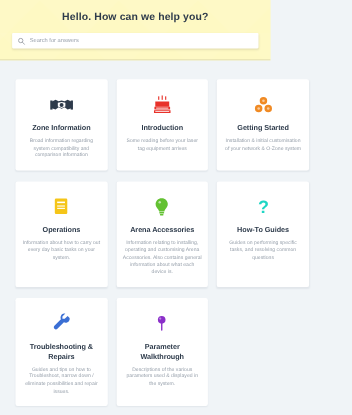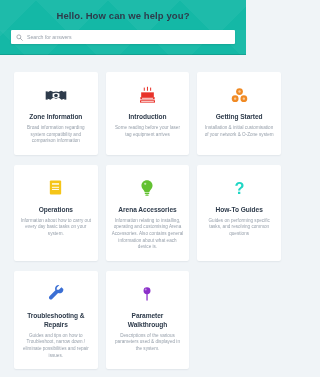--- a/index.html
+++ b/index.html
@@ -14,21 +14,21 @@
     font-family: "Liberation Sans", sans-serif;
     background: #f0f4f7;
     color: #2f3b47;
   }
 
   
   .header {
     position: relative;
     width: 246px;
     height: 55px;
-    background-color: #14b8a6;
+    background-color: #fef9c3;
     overflow: hidden;
   }
 
   .header-pattern {
     position: absolute;
     inset: 0;
     background-image:
       linear-gradient(135deg, rgba(255,255,255,0.045) 25%, transparent 25%),
       linear-gradient(225deg, rgba(255,255,255,0.045) 25%, transparent 25%);
     background-size: 72px 72px;

